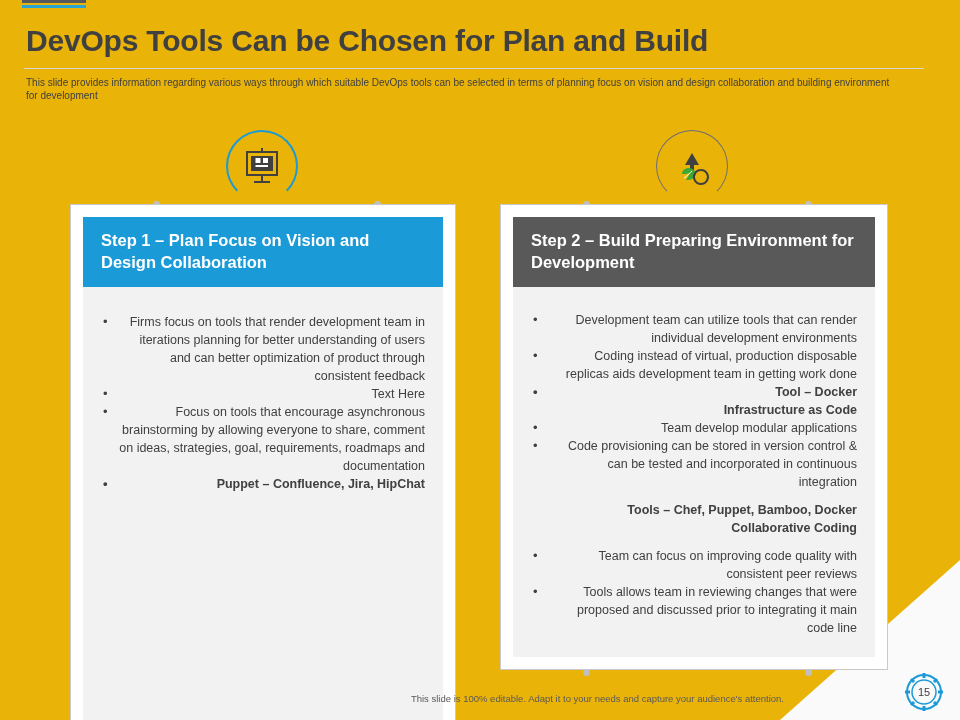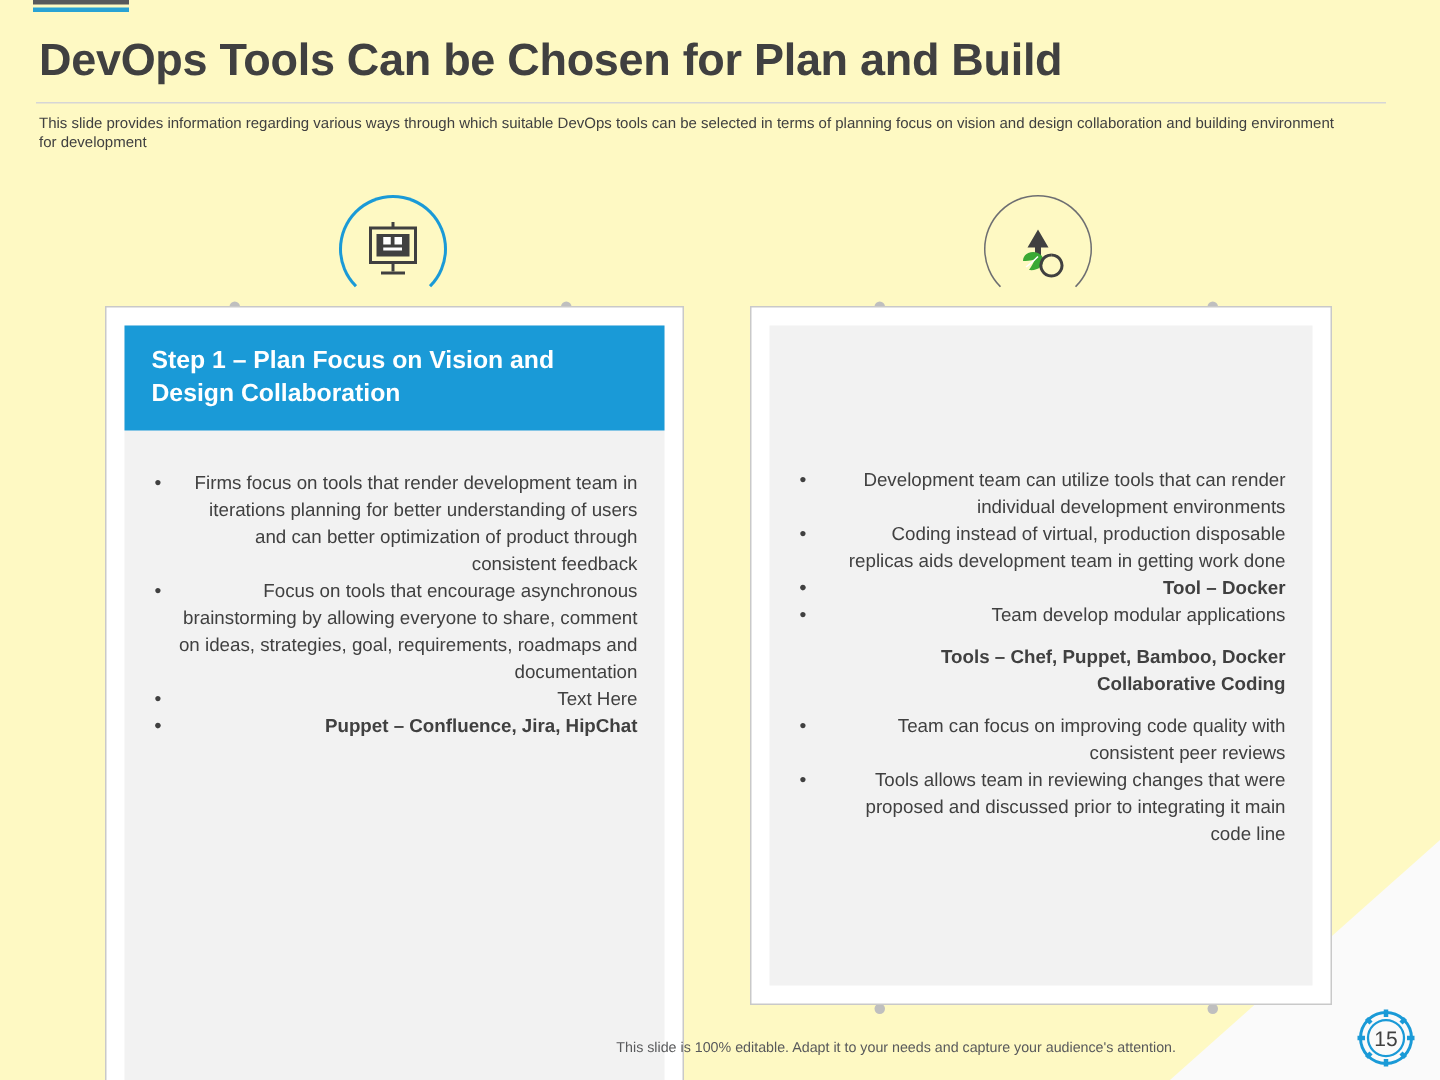--- a/index.html
+++ b/index.html
@@ -11,21 +11,21 @@
     height: 720px;
     background: #ffffff;
     font-family: "Liberation Sans", sans-serif;
     overflow: hidden;
     position: relative;
   }
   .slide {
     position: relative;
     width: 960px;
     height: 720px;
-    background: #fef9c3;
+    background: #eab308;
     overflow: hidden;
   }
   
   .accent-bars {
     position: absolute;
     top: 0;
     left: 22px;
     width: 64px;
     height: 8px;
   }
@@ -207,21 +207,21 @@
     height: 44px;
   }
   .page-badge .num {
     position: absolute;
     top: 0;
     left: 0;
     width: 44px;
     height: 44px;
     line-height: 44px;
     text-align: center;
-    font-size: 14px;
+    font-size: 11px;
     color: #404040;
   }
   .bg-diag {
     position: absolute;
     right: 0;
     bottom: 0;
     width: 300px;
     height: 160px;
     overflow: hidden;
     pointer-events: none;
@@ -279,37 +279,40 @@
   <div class="dot" style="top:201px; left:805px;"></div>
   <div class="dot" style="top:669px; left:583px;"></div>
   <div class="dot" style="top:669px; left:805px;"></div>
 
   <div class="card" style="top:204px; left:70px; width:386px; height:558px;">
     <div class="card-inner"></div>
     <div class="card-header blue">Step 1 – Plan Focus on Vision and Design Collaboration</div>
     <div class="card-body" style="top:108px;">
       <ul class="bullets">
         <li>Firms focus on tools that render development team in iterations planning  for better understanding of users and can better optimization of product through consistent feedback</li>
+        <li>Text Here</li>
         <li>Focus on tools that encourage asynchronous brainstorming by allowing everyone to share, comment on ideas, strategies, goal, requirements, roadmaps and documentation</li>
-        <li>Text Here</li>
         <li class="bold">Puppet – Confluence, Jira, HipChat</li>
       </ul>
     </div>
   </div>
 
   <div class="card" style="top:204px; left:500px; width:388px; height:466px;">
     <div class="card-inner"></div>
+    <div class="card-header gray">Step 2 – Build Preparing Environment for Development</div>
     <div class="card-body" style="top:106px;">
       <ul class="bullets">
         <li>Development team can utilize tools that can render individual  development environments</li>
         <li>Coding instead of virtual, production disposable replicas aids development team in getting work done</li>
         <li class="bold">Tool – Docker</li>
       </ul>
+      <p class="plain-bold">Infrastructure as Code</p>
       <ul class="bullets">
         <li>Team develop  modular applications</li>
+        <li>Code provisioning  can be stored in version control &amp; can be tested and incorporated in continuous integration</li>
       </ul>
       <div class="spacer-sm"></div>
       <p class="plain-bold">Tools – Chef, Puppet, Bamboo, Docker</p>
       <p class="plain-bold">Collaborative Coding</p>
       <div class="spacer-sm"></div>
       <ul class="bullets">
         <li>Team can focus on improving code quality with consistent peer reviews</li>
         <li>Tools allows team in reviewing changes that were proposed and discussed prior to integrating it main code line</li>
       </ul>
     </div>

